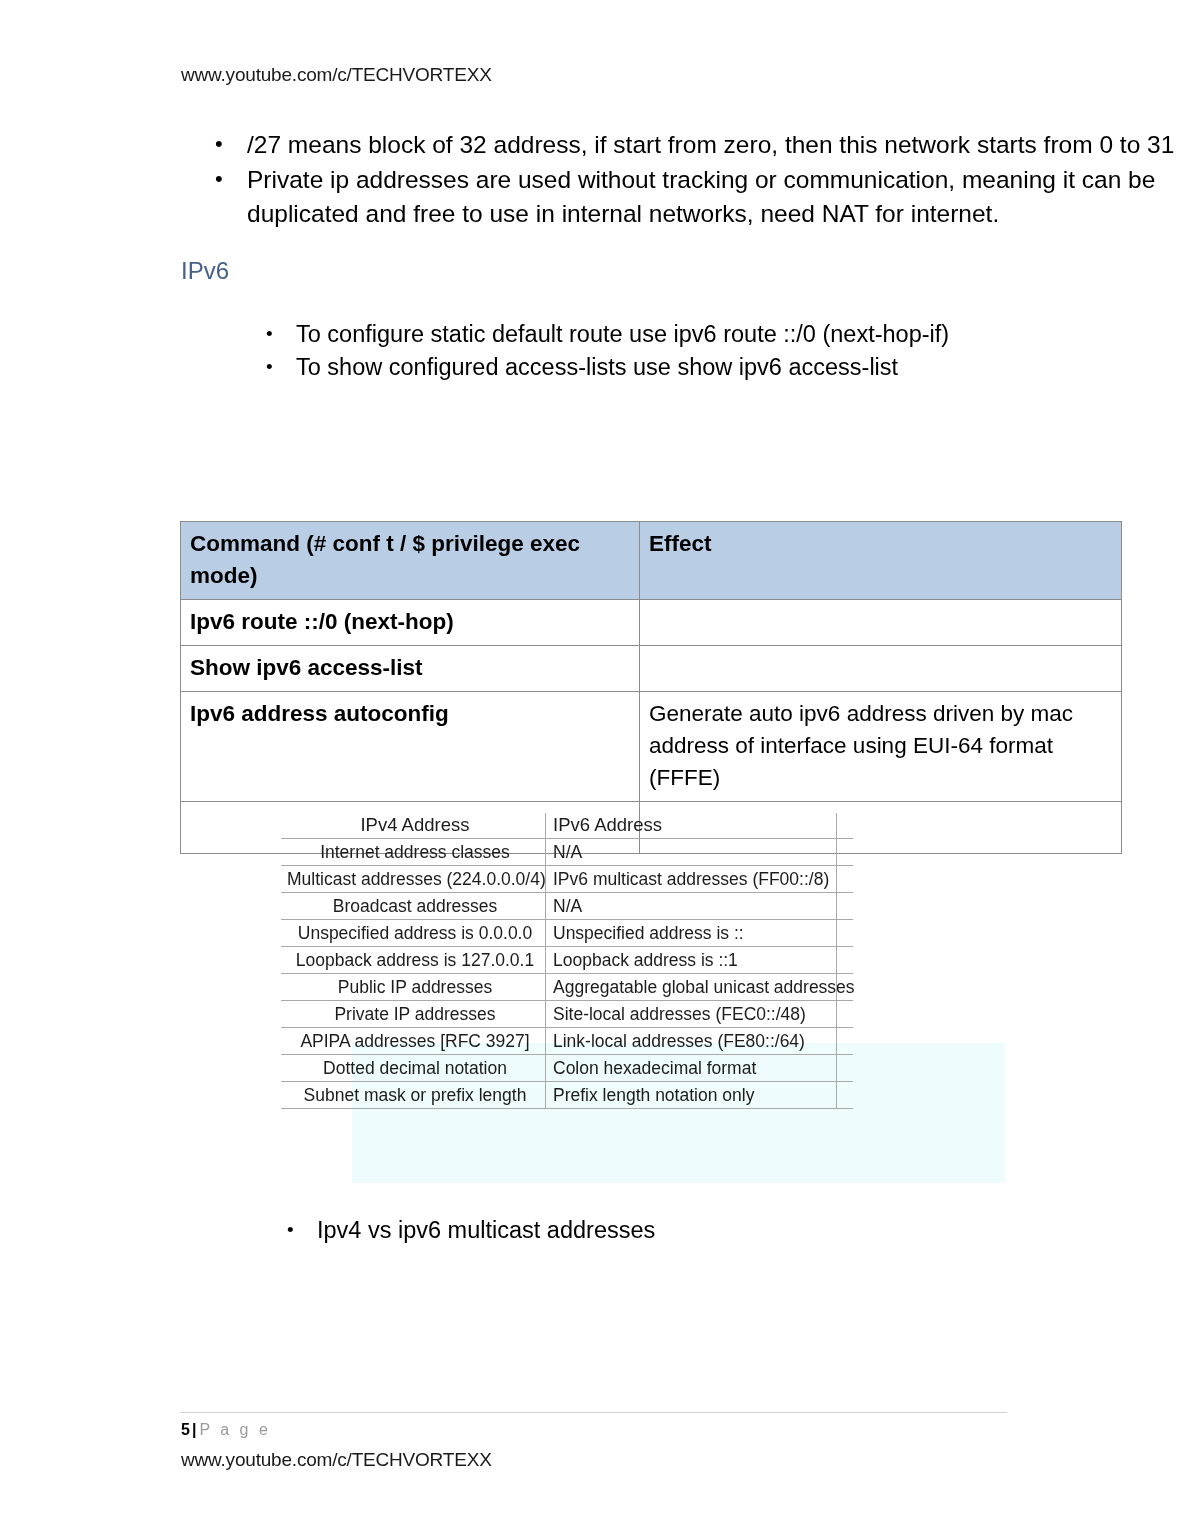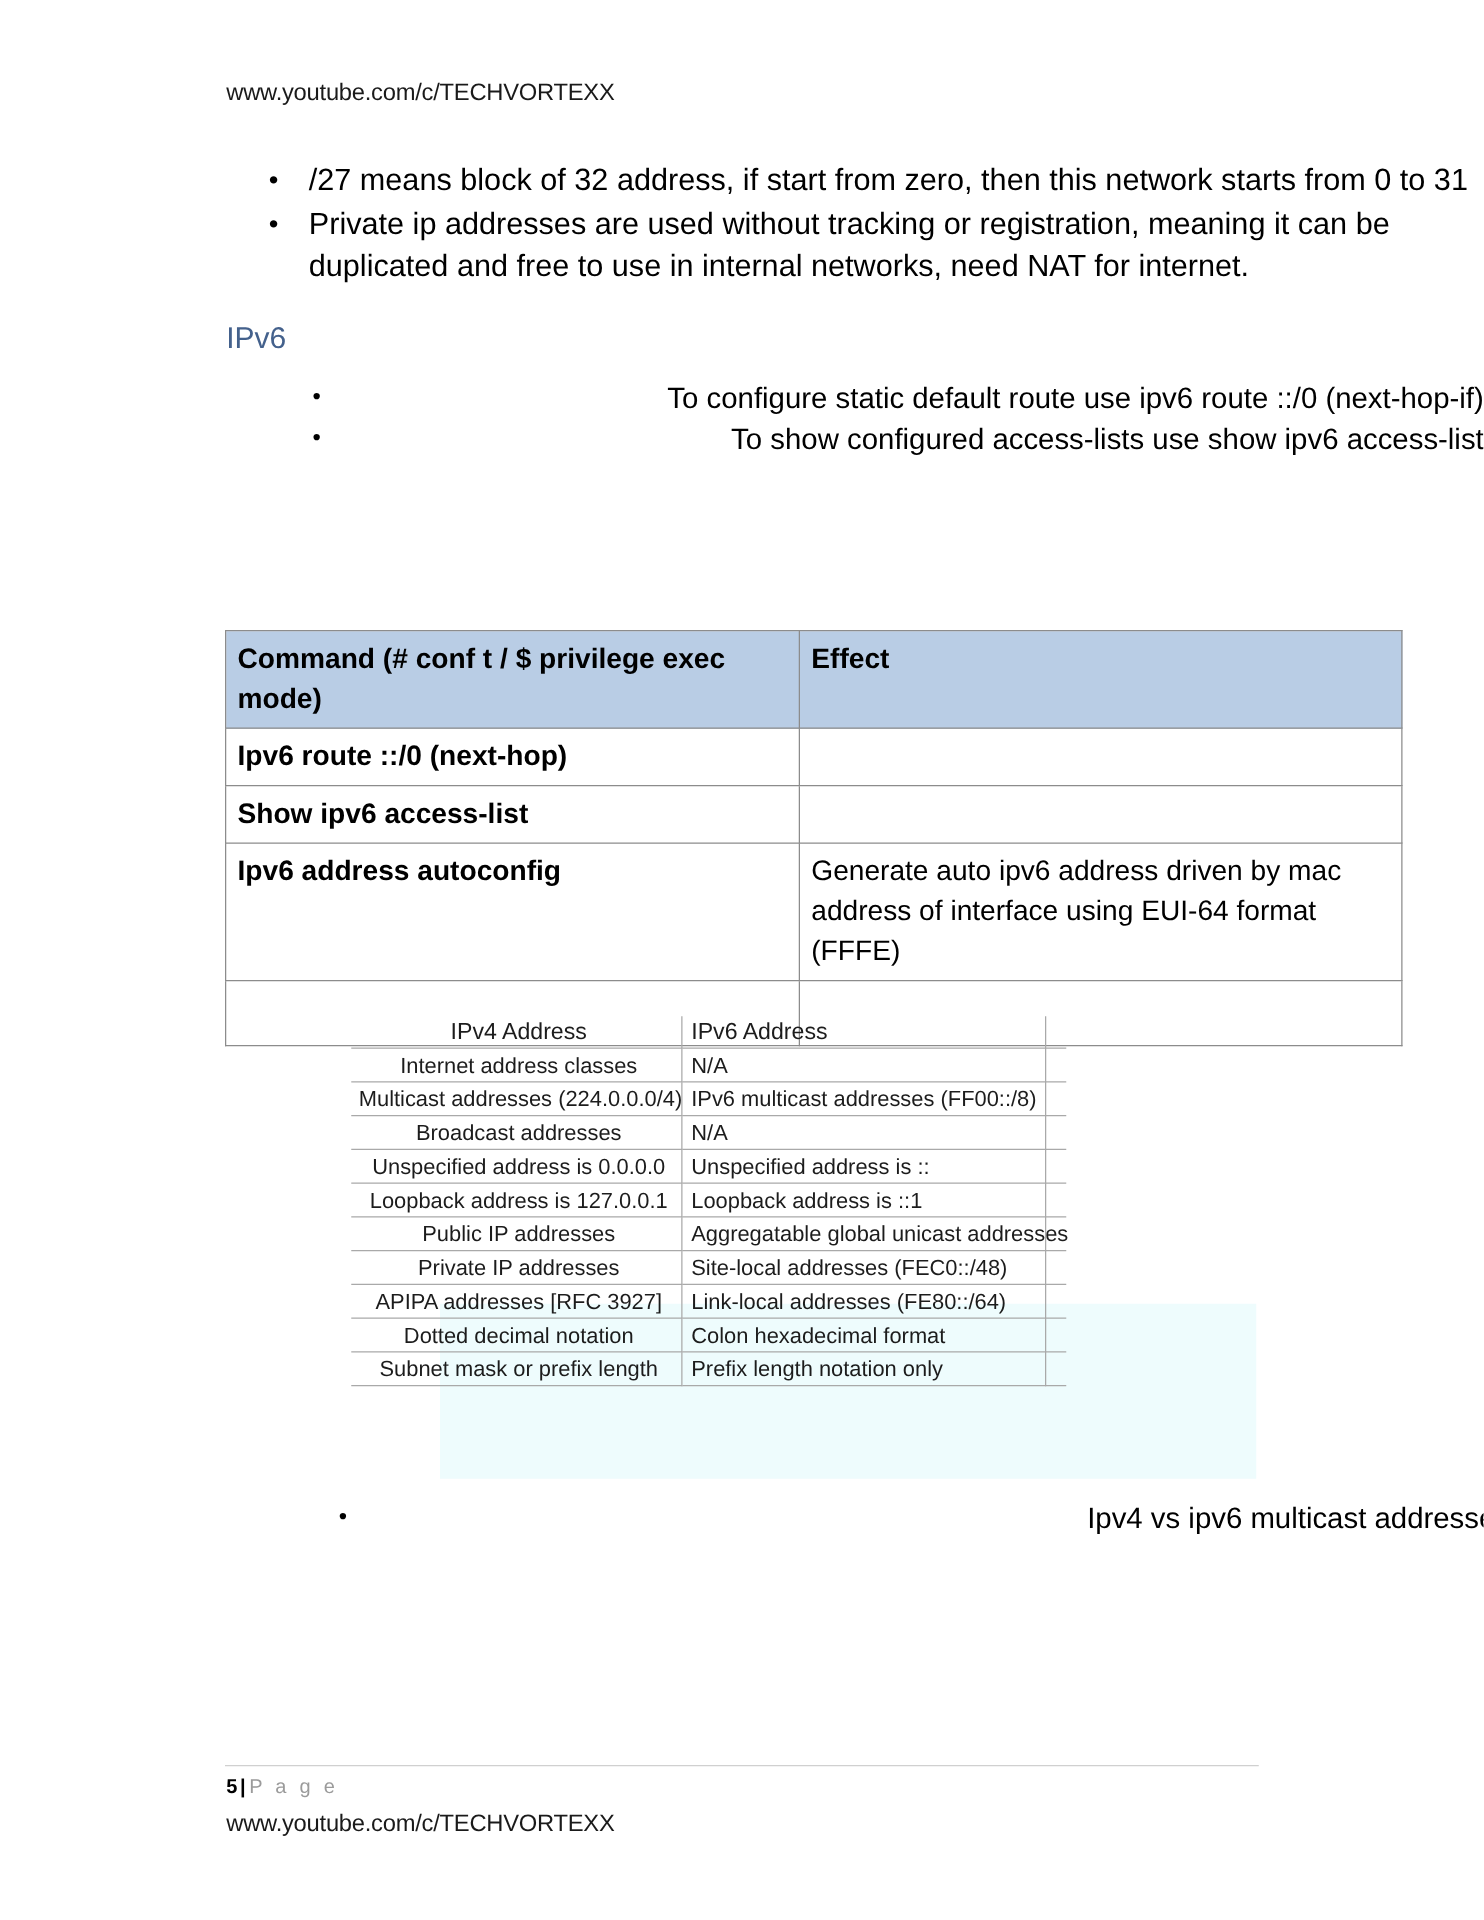--- a/index.html
+++ b/index.html
@@ -56,23 +56,22 @@
     position: absolute;
     left: 35px;
     top: -1px;
     font-size: 22px;
     line-height: 34.5px;
     color: #000000;
   }
 
   ul.lvl2 {
     list-style: none;
-    margin: 0;
+    margin: 16px;
     padding: 0;
-    text-align: right;
   }
   ul.lvl2 > li {
     position: relative;
     padding-left: 64px;
     margin: 0 0 0 216px;
     font-size: 23.5px;
     line-height: 33px;
     color: #000000;
   }
   ul.lvl2 > li::before {
@@ -98,21 +97,21 @@
     font-weight: normal;
   }
 
   .spacer-sm { height: 14px; }
   .spacer-md { height: 22px; }
 
   
   .cmd-table-wrap {
     position: absolute;
     left: 180px;
-    top: 504px;
+    top: 521px;
     width: 903px;
   }
   table.cmd-table {
     border-collapse: collapse;
     width: 903px;
     table-layout: fixed;
   }
   table.cmd-table td, table.cmd-table th {
     border: 1.5px solid #8c8c8c;
     vertical-align: top;
@@ -247,21 +246,21 @@
 <body>
 
 <div class="page">
 
   <div class="doc-header">www.youtube.com/c/TECHVORTEXX</div>
 
   <div class="content" style="top:128px;">
 
     <ul class="lvl1">
       <li><span>/27 means block of 32 address, if start from zero, then this network starts from 0 to 31</span></li>
-      <li><span>Private ip addresses are used without tracking or registration, meaning it can be duplicated and free to use in internal networks, need NAT for internet.</span></li>
+      <li><span>Private ip addresses are used without tracking or communication, meaning it can be duplicated and free to use in internal networks, need NAT for internet.</span></li>
     </ul>
 
     <div class="spacer-md"></div>
 
     <div class="section-heading">IPv6</div>
 
     <div class="spacer-sm"></div>
 
     <ul class="lvl2">
       <li><span>To configure static default route use ipv6 route ::/0 (next-hop-if)</span></li>

